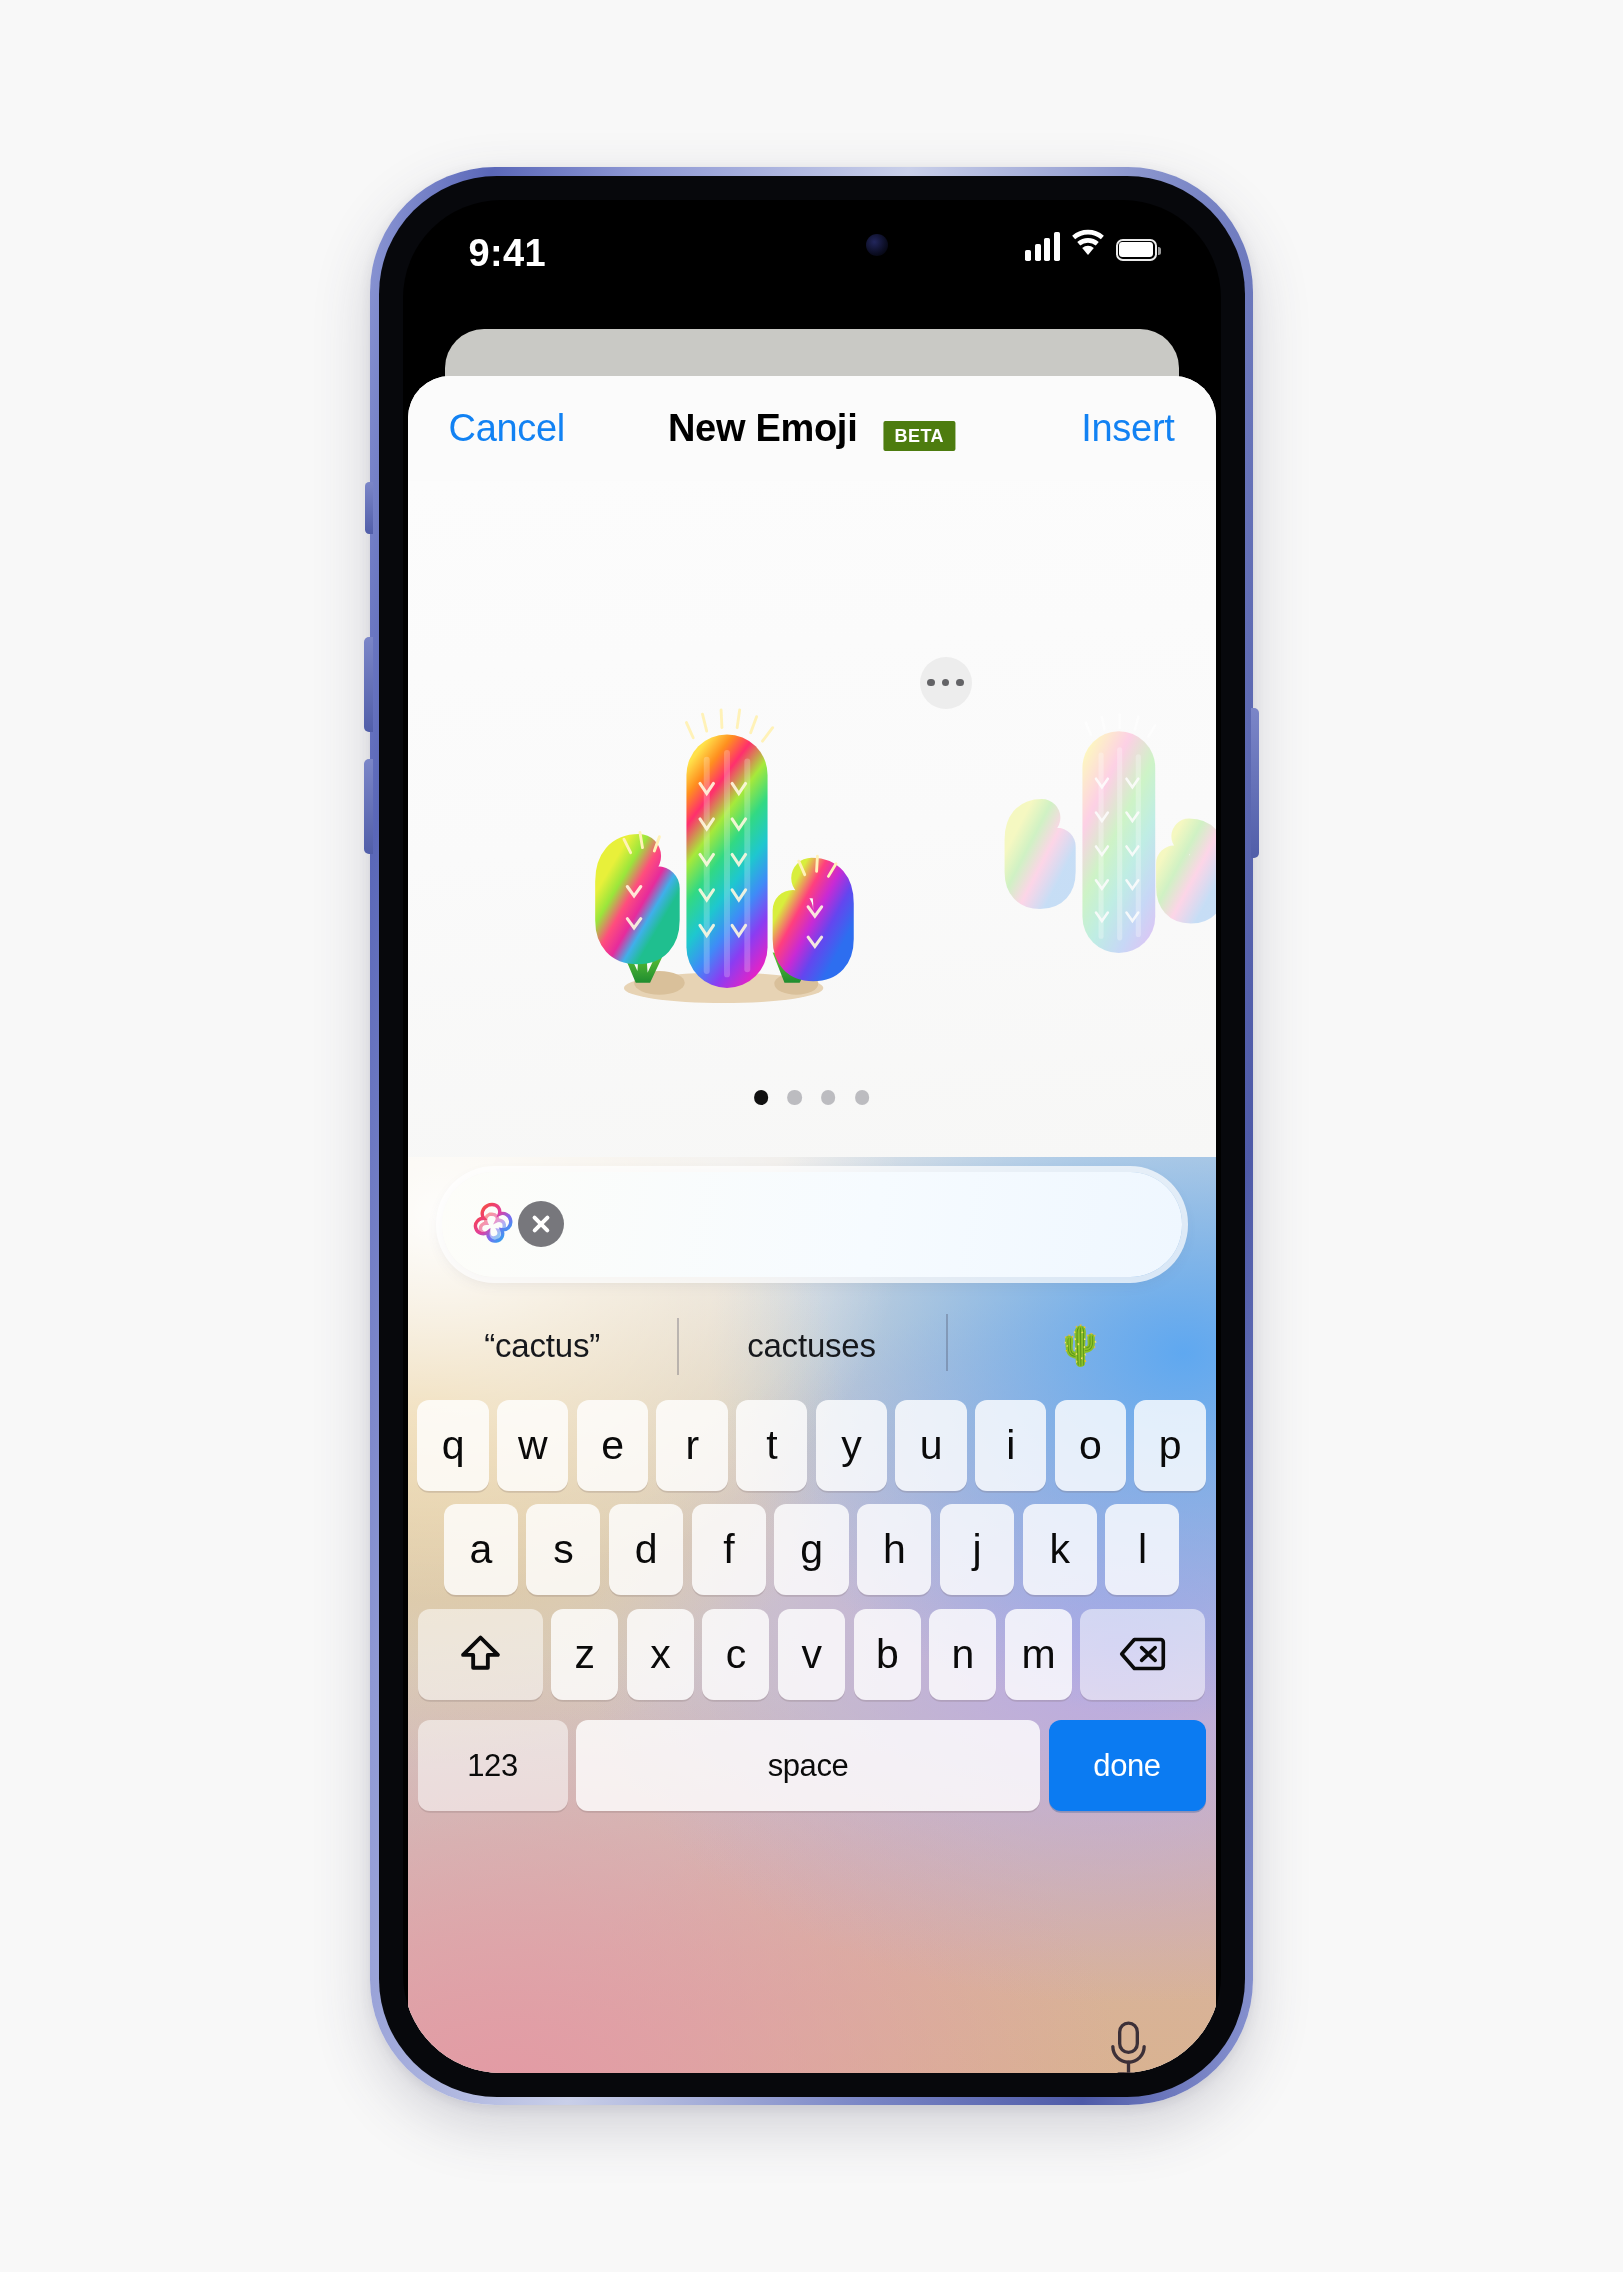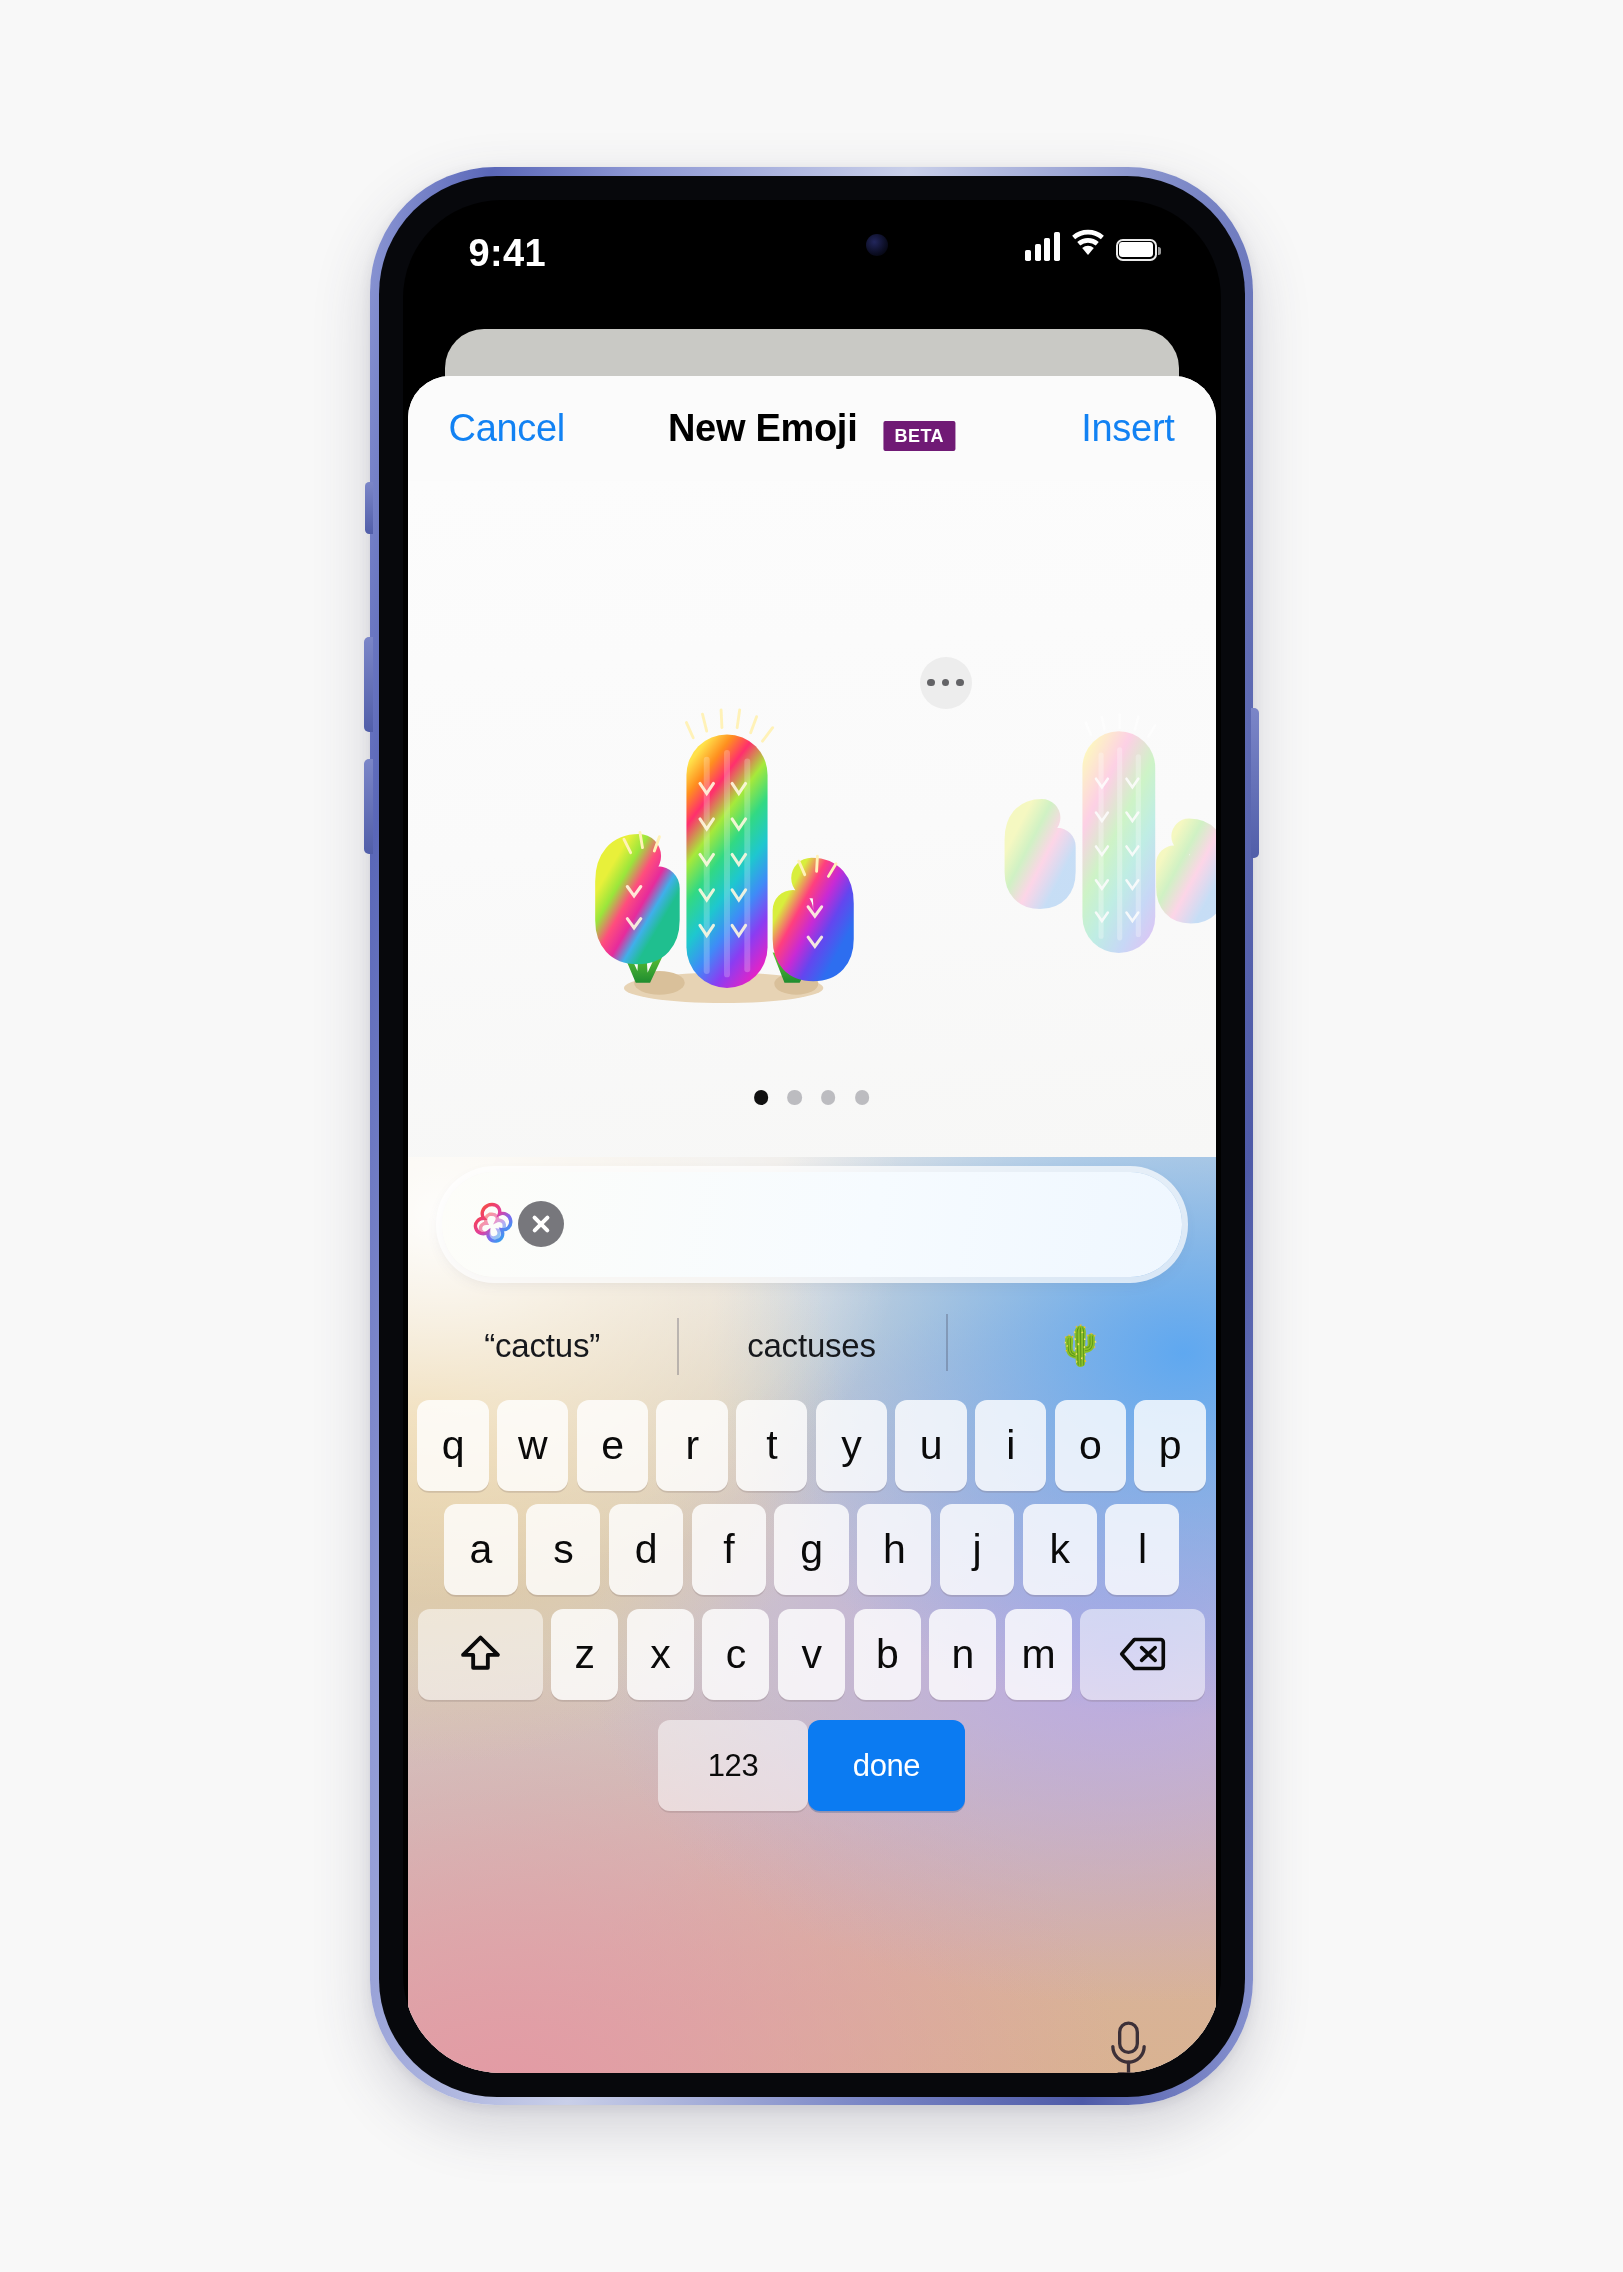--- a/index.html
+++ b/index.html
@@ -117,21 +117,21 @@
   }
   .nav-action {
     font-size:38px; color:#1282f3; letter-spacing:-0.3px; white-space:nowrap;
   }
   #nav-title-wrap {
     position:absolute; left:50%; top:50%; transform:translate(-50%,-50%);
     display:flex; align-items:center; gap:26px; white-space:nowrap;
   }
   #nav-title { font-size:38px; font-weight:700; color:#000; letter-spacing:-0.3px; }
   #beta-badge {
-    background:#701a75; color:#fff; font-size:18px; font-weight:700;
+    background:#4d7c0f; color:#fff; font-size:18px; font-weight:700;
     letter-spacing:0.5px; padding:5px 11px 4.2px; border-radius:2px;margin-top:16px;
   }
 
   
   #canvas {
     position:relative; height:676px;
     background:linear-gradient(176deg,#fcfcfc 0%,#fafafa 52%,#f7f7f6 100%);
     overflow:hidden;
   }
   #more-button {
@@ -537,20 +537,21 @@
                 <div class="key wide">
                   <svg viewBox="0 0 52 40">
                     <path d="M17 4 H46 a3 3 0 0 1 3 3 v26 a3 3 0 0 1-3 3 H17 L3 20 z" fill="none" stroke="#0a0a0a" stroke-width="4" stroke-linejoin="round"></path>
                     <path d="M25 13 l15 14 M40 13 l-15 14" stroke="#0a0a0a" stroke-width="4" stroke-linecap="round"></path>
                   </svg>
                 </div>
               </div>
 
               <div class="krow r4">
                 <div class="key num">123</div>
+                <div class="key space">space</div>
                 <div class="key done">done</div>
               </div>
             </div>
 
             <div id="kb-bottom">
               <svg id="mic-button" viewBox="0 0 48 62">
                 <rect x="15" y="4" width="18" height="30" rx="9" fill="none" stroke="#3c3038" stroke-width="3.4"></rect>
                 <path d="M8 28 a16 16 0 0 0 32 0" fill="none" stroke="#3c3038" stroke-width="3.4" stroke-linecap="round"></path>
                 <path d="M24 44 v11" stroke="#3c3038" stroke-width="3.4" stroke-linecap="round"></path>
                 <path d="M14 56 h20" stroke="#3c3038" stroke-width="3.4" stroke-linecap="round"></path>

